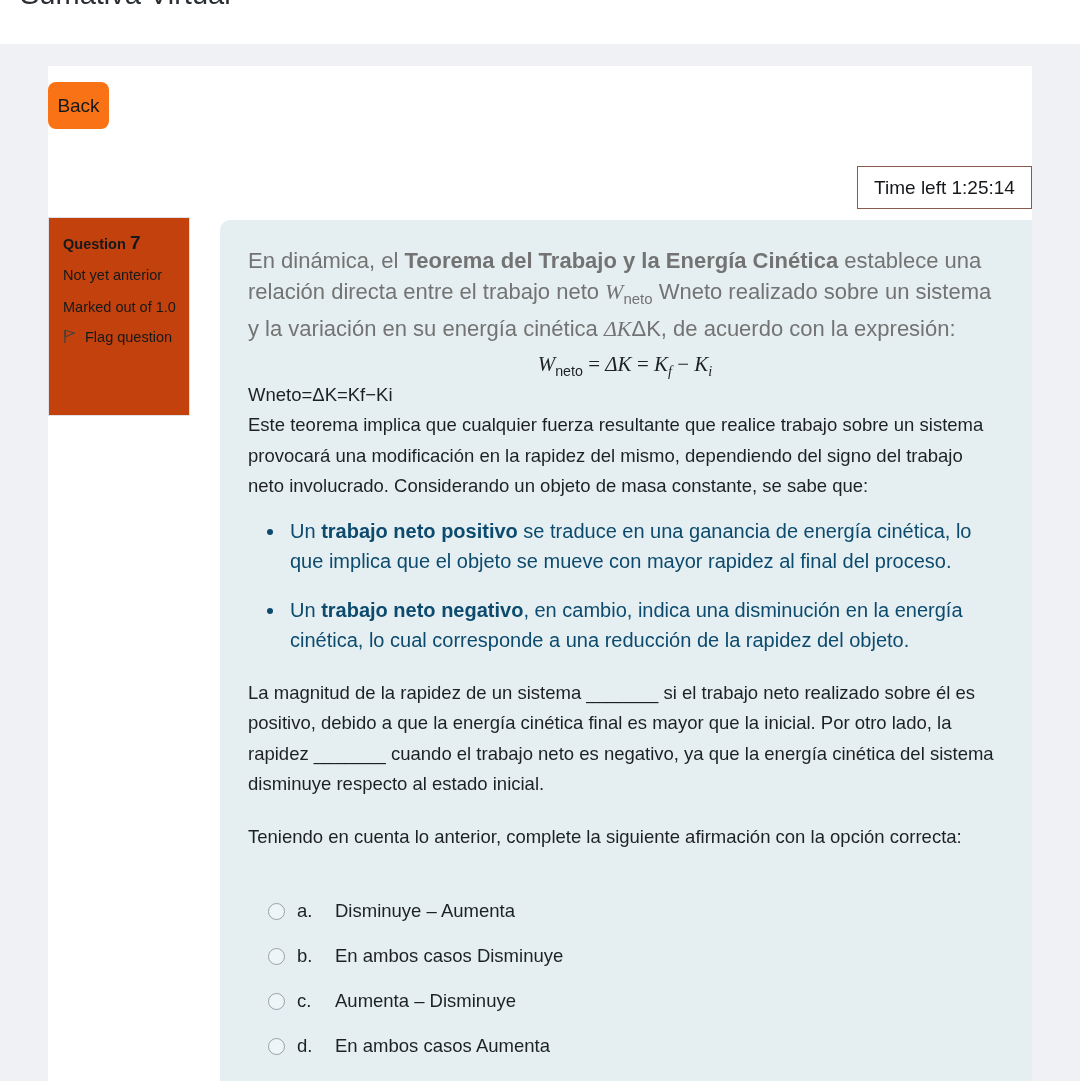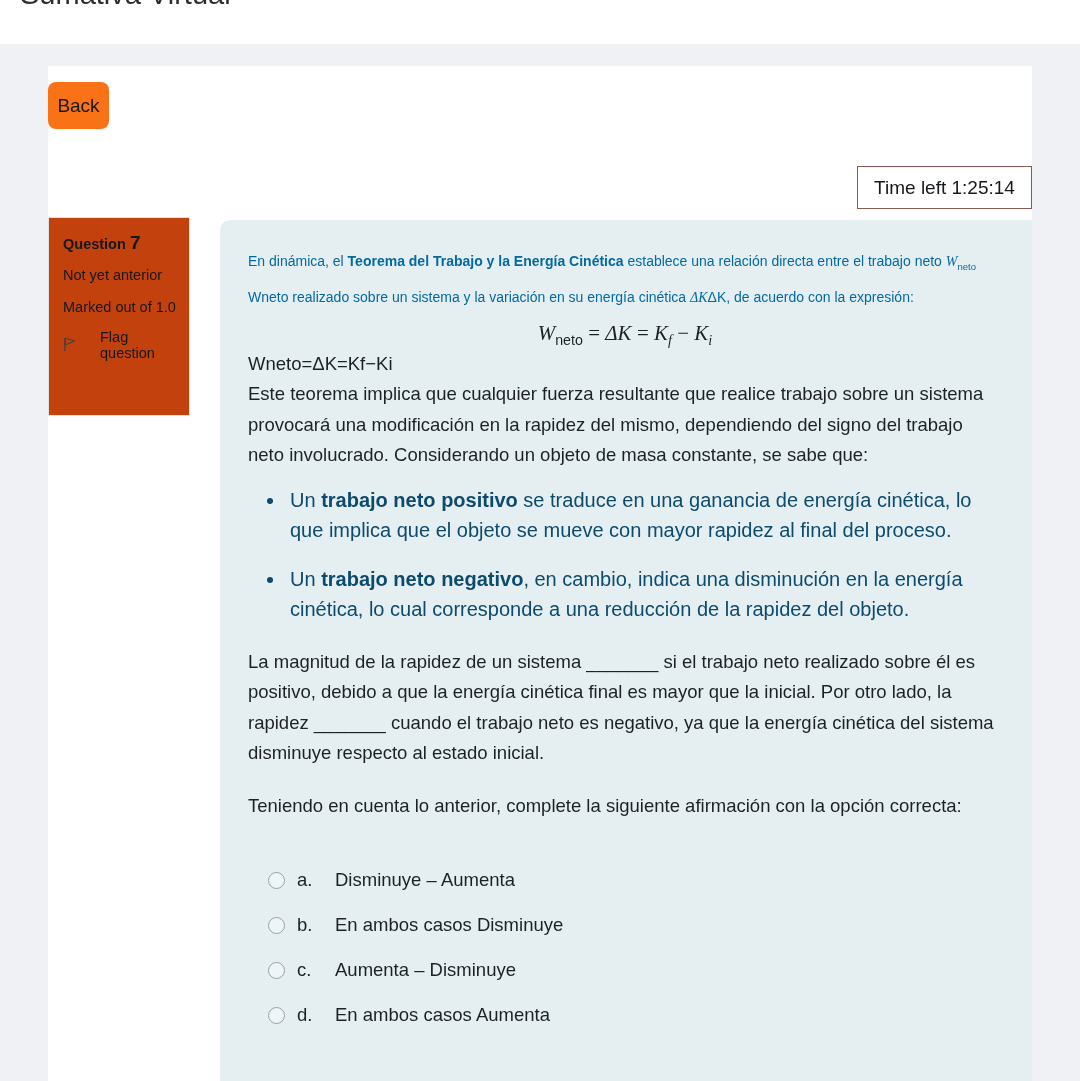--- a/index.html
+++ b/index.html
@@ -124,21 +124,21 @@
   }
   .qinfo-marks {
     font-size: 14.5px;
     color: #16191c;
     line-height: 1.35;
     margin-bottom: 11px;
   }
   .qinfo-flag {
     display: flex;
     align-items: center;
-    gap: 24px;
+    gap: 9px;
     font-size: 14.5px;
     color: #16191c;
     cursor: pointer;
   }
   .flag-icon {
     width: 13px;
     height: 15px;
     display: block;
     flex: 0 0 auto;
   }
@@ -151,23 +151,23 @@
     width: 812px;
     height: 861px;
     background: #e5eff1;
     border-top-left-radius: 10px;
     box-sizing: border-box;
     padding: 26px 30px 0 28px;
     overflow: hidden;
   }
 
   .qtext {
-    font-size: 14px;
+    font-size: 22px;
     line-height: 30.5px;
-    color: #0369a1;
+    color: #737373;
     margin: 0 0 0 0;
   }
   .qtext b { font-weight: bold; }
 
   .formula-display {
     text-align: center;
     margin: 8px 0 0 0;
     font-family: "Liberation Serif", serif;
     font-size: 21px;
     color: #1d2125;

